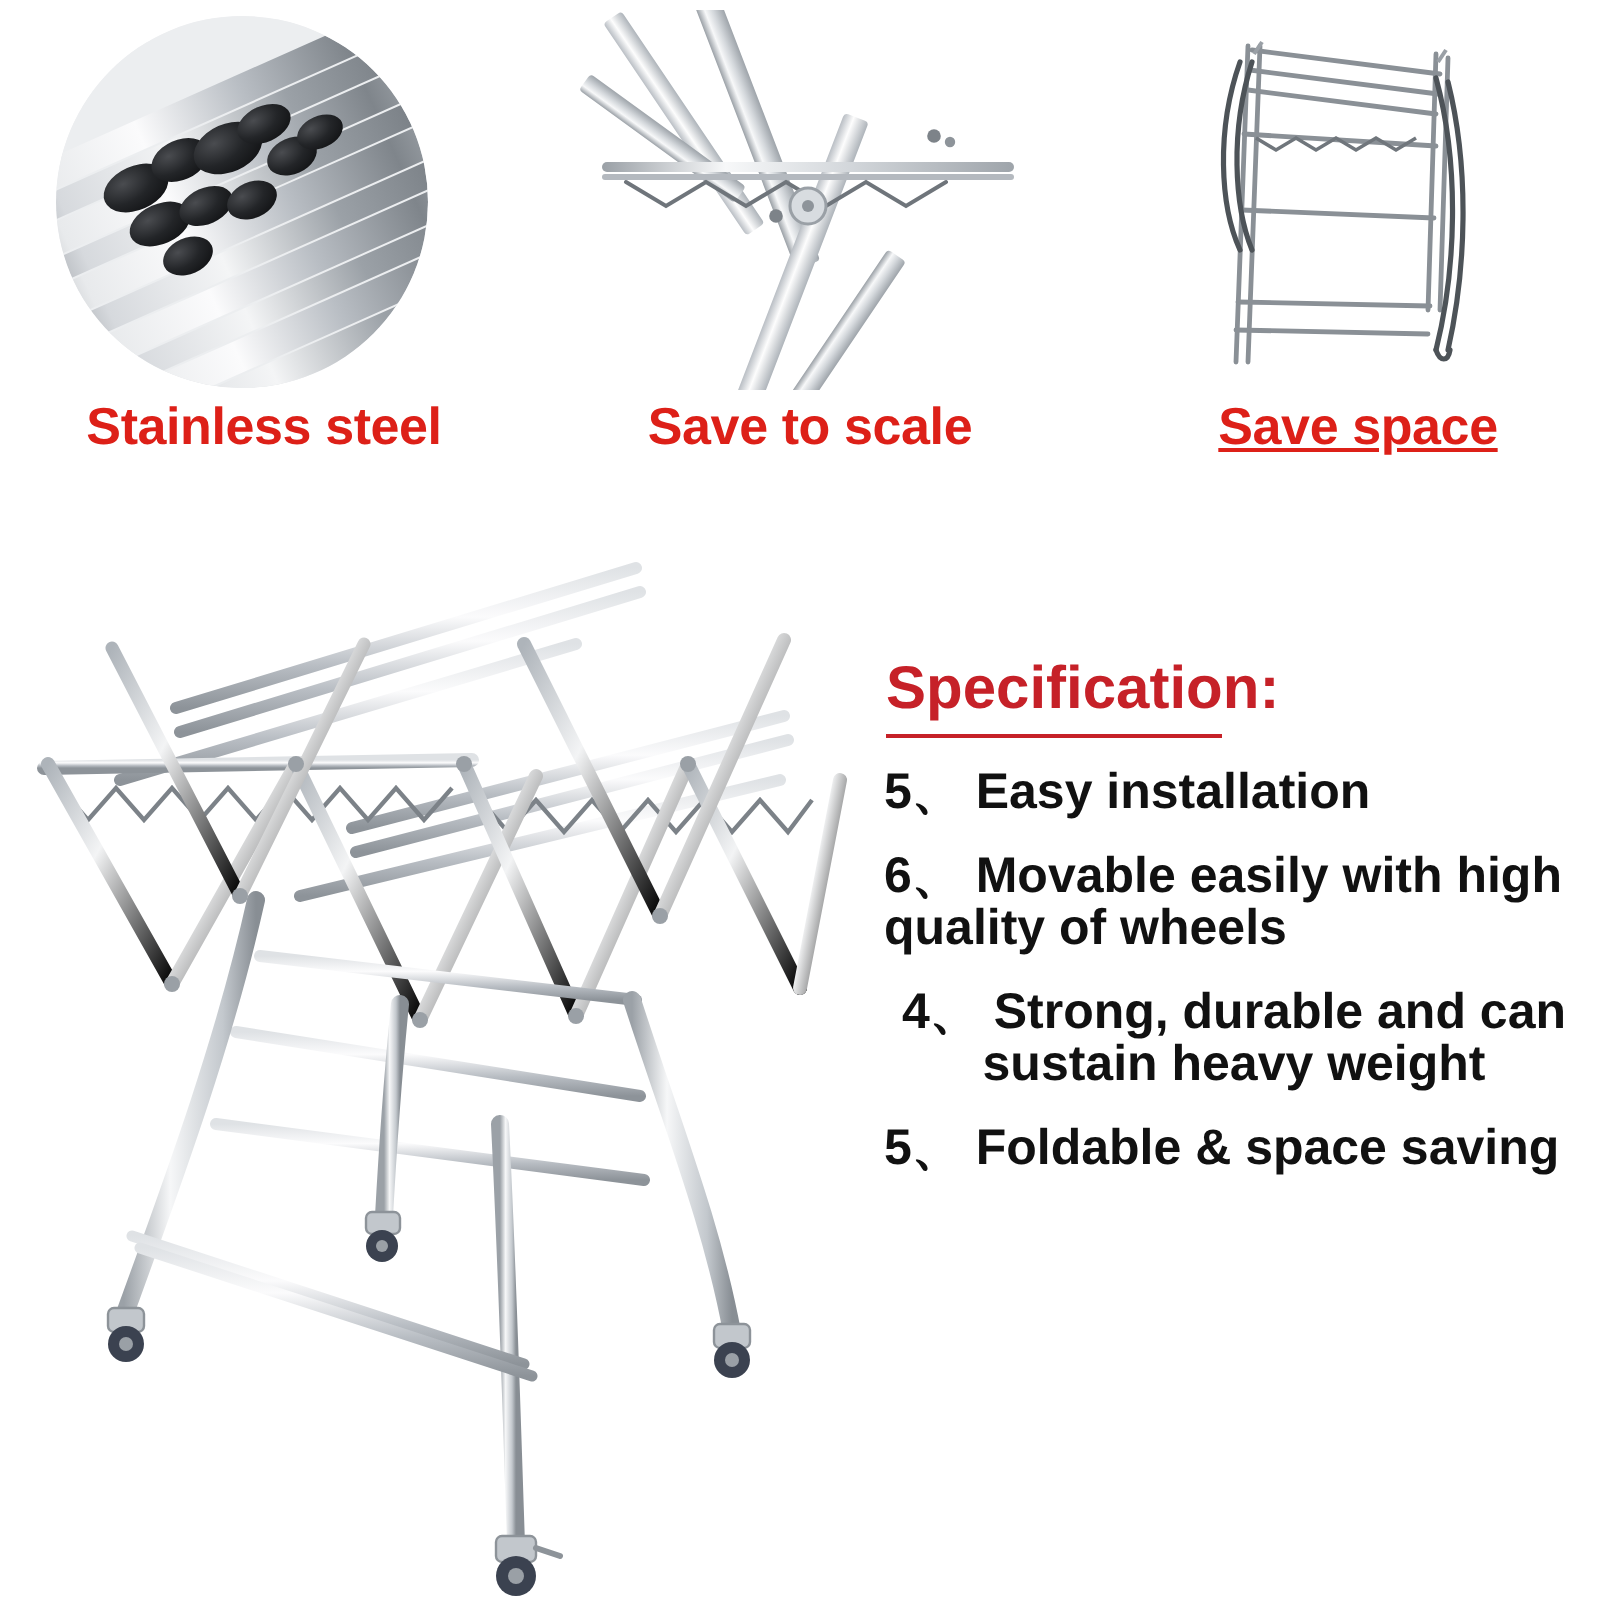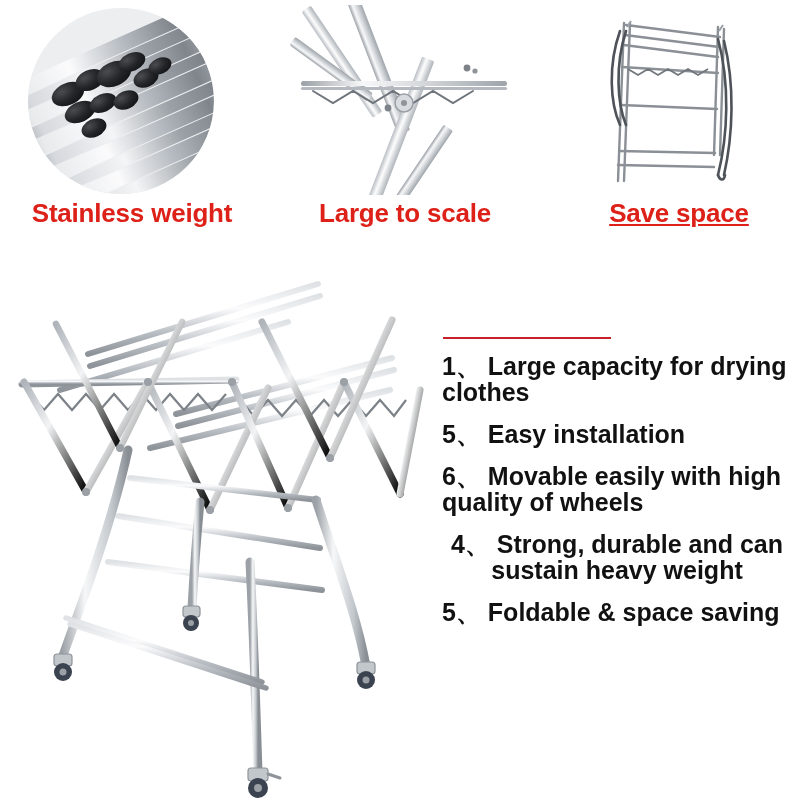--- a/index.html
+++ b/index.html
@@ -182,21 +182,21 @@
                 <ellipse cx="104" cy="54" rx="14" ry="9" fill="url(#capG)" transform="rotate(-24 104 54)"></ellipse>
                 <ellipse cx="118" cy="70" rx="13" ry="9" fill="url(#capG)" transform="rotate(-24 118 70)"></ellipse>
                 <ellipse cx="132" cy="58" rx="12" ry="8" fill="url(#capG)" transform="rotate(-24 132 58)"></ellipse>
                 <ellipse cx="98" cy="92" rx="13" ry="9" fill="url(#capG)" transform="rotate(-24 98 92)"></ellipse>
                 <ellipse cx="66" cy="120" rx="13" ry="9" fill="url(#capG)" transform="rotate(-24 66 120)"></ellipse>
               </g>
             </g>
           </svg>
         </div>
       </div>
-      <div class="feature-caption cap1" style="color: rgb(221, 32, 24);">Stainless weight</div>
+      <div class="feature-caption cap1" style="color: rgb(221, 32, 24);">Stainless steel</div>
     </div>
 
     <div class="feature-cell c2">
       <div class="feature-art">
         <svg width="230" height="190" viewBox="0 0 230 190">
           <defs>
             <linearGradient id="barG" x1="0" y1="0" x2="1" y2="0">
               <stop offset="0%" stop-color="#9aa0a6"></stop>
               <stop offset="30%" stop-color="#f7f8f9"></stop>
               <stop offset="60%" stop-color="#d3d7db"></stop>
@@ -219,21 +219,21 @@
             <rect x="12" y="82" width="206" height="3" rx="1.5" fill="#b4b9bf"></rect>
             <polyline points="24,86 44,98 64,86 84,98 104,86 124,98 144,86 164,98 184,86" fill="none" stroke="#6f757b" stroke-width="2"></polyline>
             <circle cx="115" cy="98" r="9" fill="#d8dce0" stroke="#9aa0a6" stroke-width="1.5"></circle>
             <circle cx="115" cy="98" r="3" fill="#8e949a"></circle>
             <circle cx="99" cy="103" r="3.4" fill="#7d8389"></circle>
             <circle cx="178" cy="63" r="3.4" fill="#7d8389"></circle>
             <circle cx="186" cy="66" r="2.6" fill="#8e949a"></circle>
           </g>
         </svg>
       </div>
-      <div class="feature-caption cap2" style="color: rgb(221, 32, 24);">Large to scale</div>
+      <div class="feature-caption cap2" style="color: rgb(221, 32, 24);">Save to scale</div>
     </div>
 
     <div class="feature-cell c3">
       <div class="feature-art">
         <svg width="200" height="190" viewBox="0 0 200 190">
           <g stroke="#8a9096" stroke-width="2.4" fill="none" stroke-linecap="round">
             <line x1="56" y1="18" x2="50" y2="176"></line>
             <line x1="62" y1="18" x2="56" y2="176"></line>
             <line x1="150" y1="22" x2="146" y2="150"></line>
             <line x1="156" y1="24" x2="152" y2="150"></line>
@@ -371,24 +371,23 @@
       <g>
         <rect x="248" y="506" width="20" height="13" rx="3" fill="#c2c7cc" stroke="#8d9399" stroke-width="1.2"></rect>
         <circle cx="258" cy="526" r="10" fill="#3b4250"></circle>
         <circle cx="258" cy="526" r="4" fill="#9aa0a6"></circle>
         <line x1="268" y1="512" x2="280" y2="516" stroke="#8d9399" stroke-width="3" stroke-linecap="round"></line>
       </g>
     </svg>
   </div>
 
   <div class="spec-panel">
+    <div class="spec-title" style="color: rgb(198, 33, 40);">Specification:</div>
     <hr class="spec-rule" style="background: rgb(198, 33, 40); border: 0px;">
     <ul class="spec-list">
-      <li class="spec-item" style="color: rgb(17, 17, 17);">1、 Large capacity for drying
-clothes</li>
       <li class="spec-item" style="color: rgb(17, 17, 17);">5、 Easy installation</li>
       <li class="spec-item" style="color: rgb(17, 17, 17);">6、 Movable easily with high
  quality of wheels</li>
       <li class="spec-item" style="color: rgb(17, 17, 17); text-align: center;">4、 Strong, durable and can
 sustain heavy weight</li>
       <li class="spec-item" style="color: rgb(17, 17, 17);">5、 Foldable &amp; space saving</li>
     </ul>
   </div>
 
 </div>

